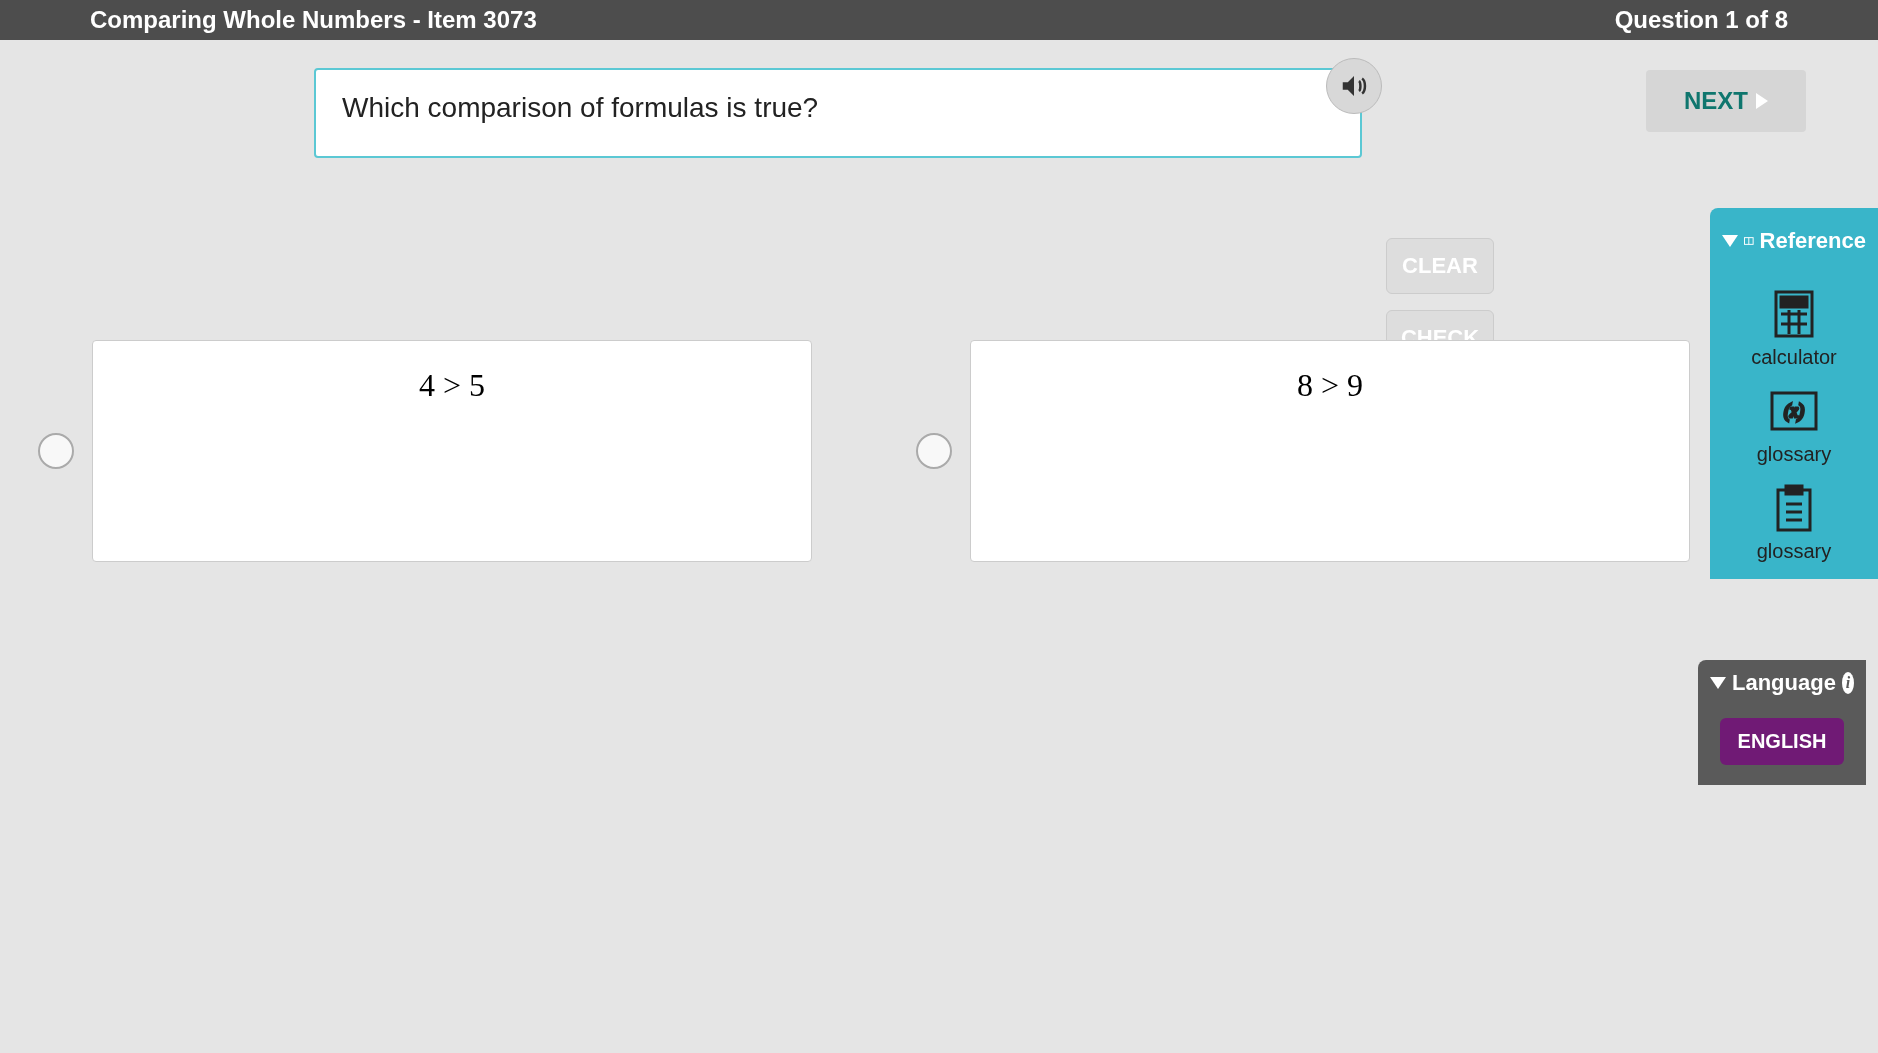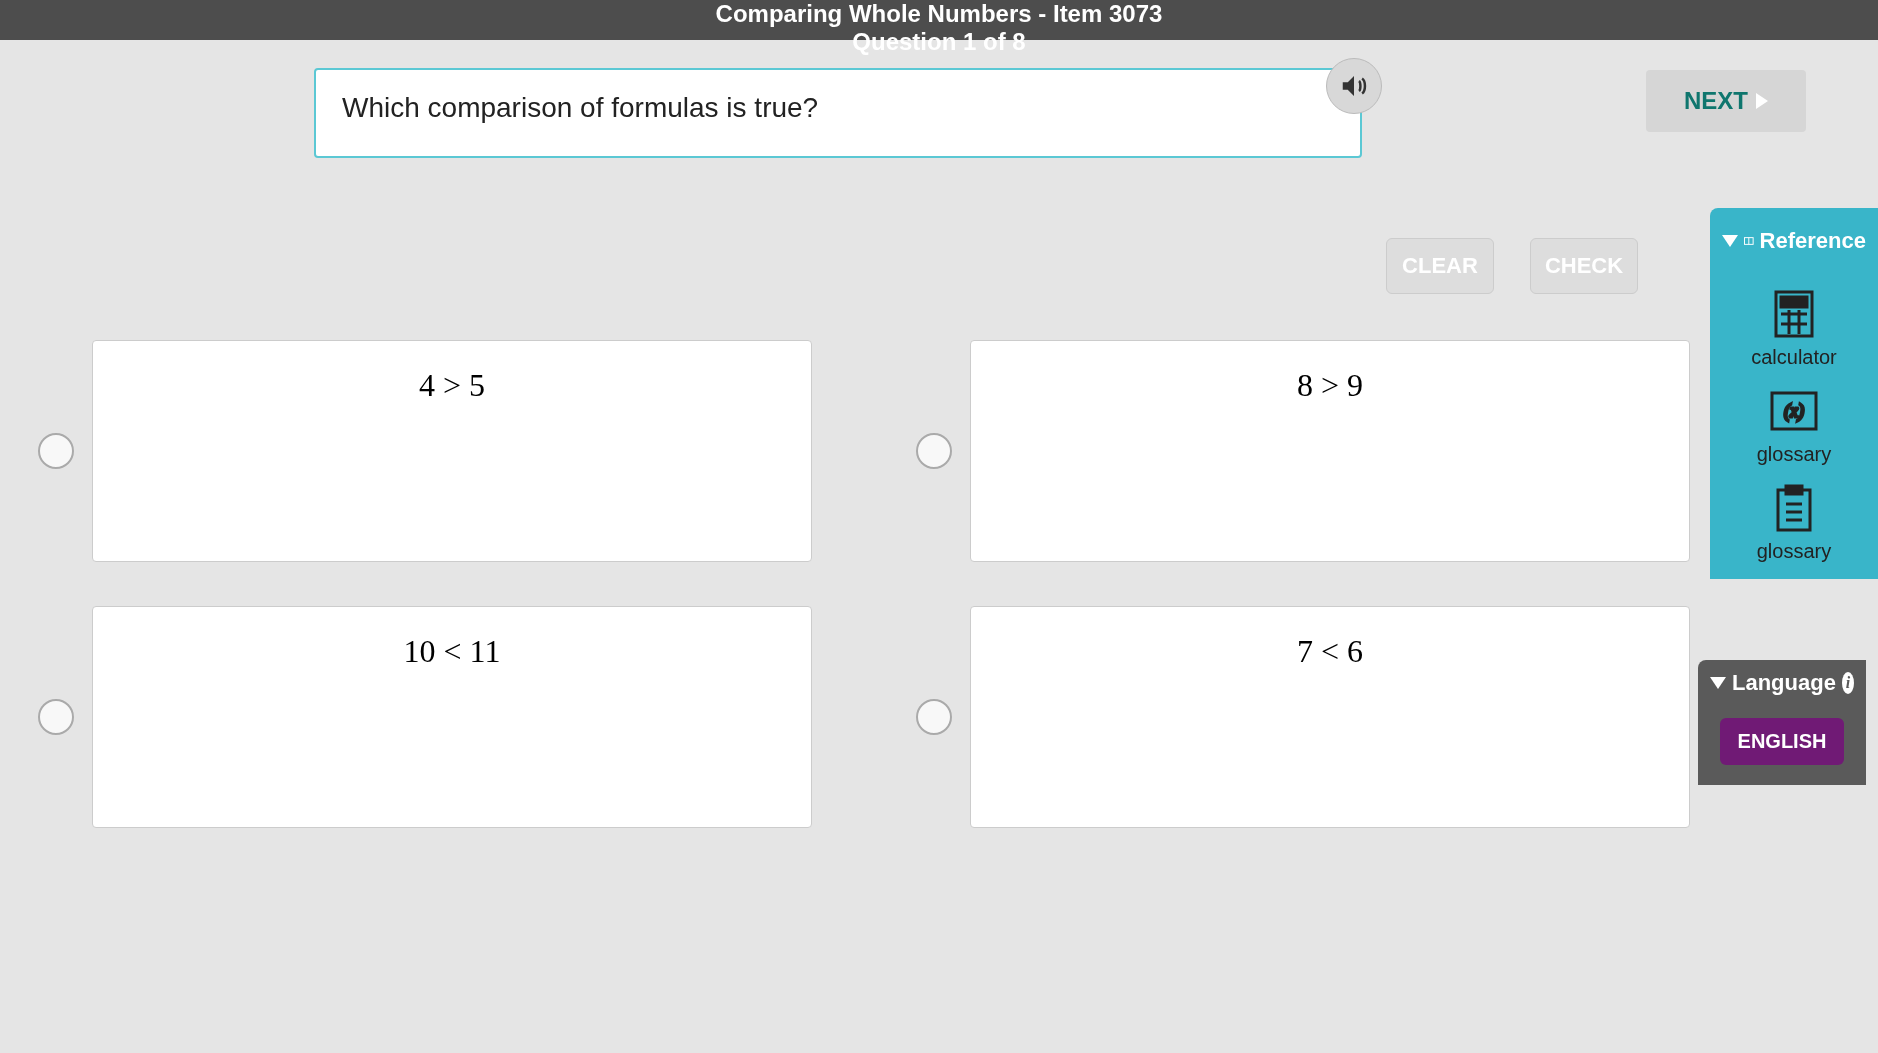--- a/index.html
+++ b/index.html
@@ -14,21 +14,20 @@
 .header {
   background: #4d4d4d;
   color: #fff;
   height: 40px;
   display: flex;
   justify-content: space-between;
   align-items: center;
   padding: 0 90px;
   font-weight: bold;
   font-size: 24px;
-  flex-direction: column;
 }
 .content {
   position: relative;
   padding: 28px 0 0 0;
 }
 .question-box {
   position: absolute;
   left: 314px;
   top: 28px;
   width: 1048px;
@@ -70,21 +69,22 @@
   display: flex;
   align-items: center;
   justify-content: center;
   gap: 8px;
 }
 .action-buttons {
   position: absolute;
   left: 1386px;
   top: 198px;
   display: flex;
-  gap: 36px;
+  gap: 16px;
+  flex-direction: column;
 }
 .action-btn {
   width: 108px;
   height: 56px;
   background: #ddd;
   border: 1px solid #ccc;
   border-radius: 6px;
   color: #fff;
   font-size: 22px;
   font-weight: bold;
@@ -260,34 +260,20 @@
       <div class="option">
         <div class="radio"></div>
         <div class="option-card">
           <span>4 &gt; 5</span>
         </div>
       </div>
       <div class="option">
         <div class="radio"></div>
         <div class="option-card">
           <span>8 &gt; 9</span>
-        </div>
-      </div>
-    </div>
-    <div class="option-row">
-      <div class="option">
-        <div class="radio"></div>
-        <div class="option-card">
-          <span>10 &lt; 11</span>
-        </div>
-      </div>
-      <div class="option">
-        <div class="radio"></div>
-        <div class="option-card">
-          <span>7 &lt; 6</span>
         </div>
       </div>
     </div>
   </div>
 
   <div class="reference-panel">
     <div class="panel-header">
       <span class="triangle-down"></span>
       <svg width="20" height="16" viewBox="0 0 20 16" fill="none" stroke="#fff" stroke-width="2">
         <rect x="1" y="1" width="18" height="14"></rect>

